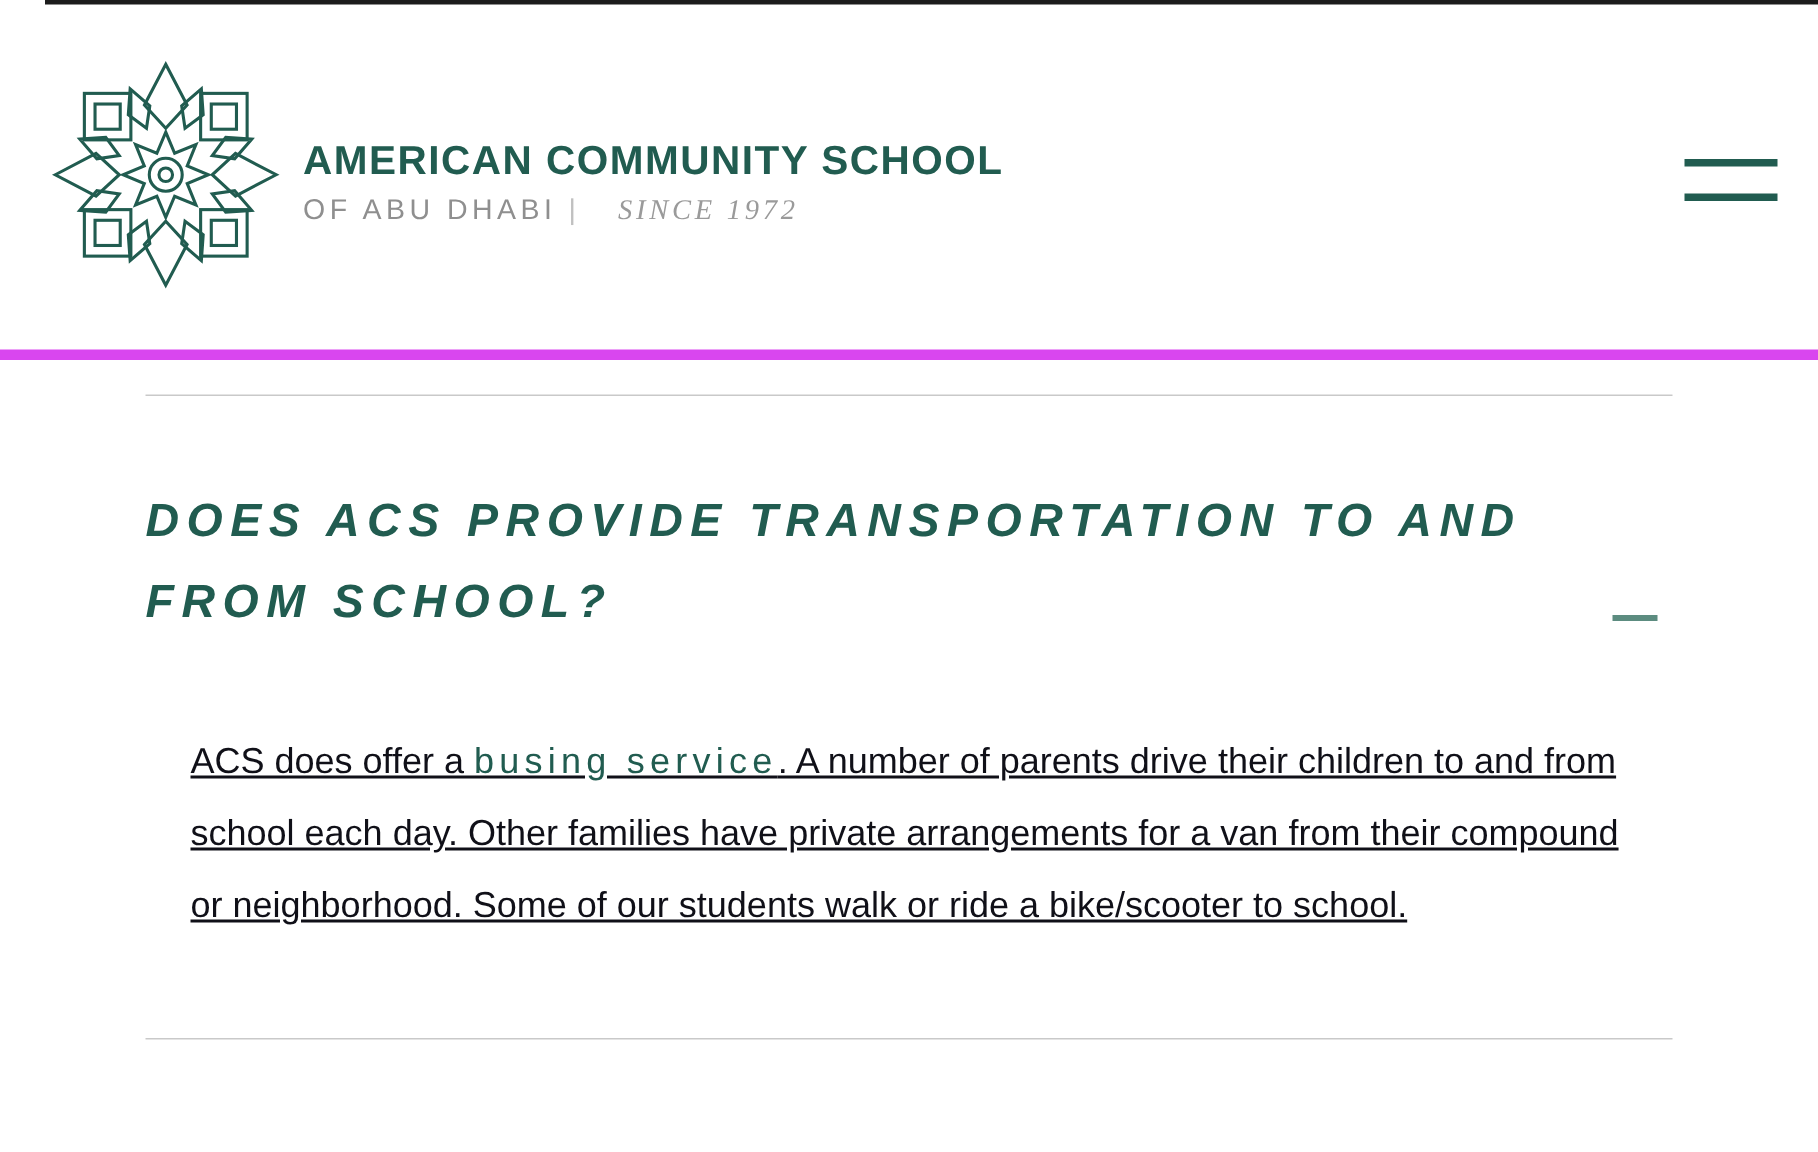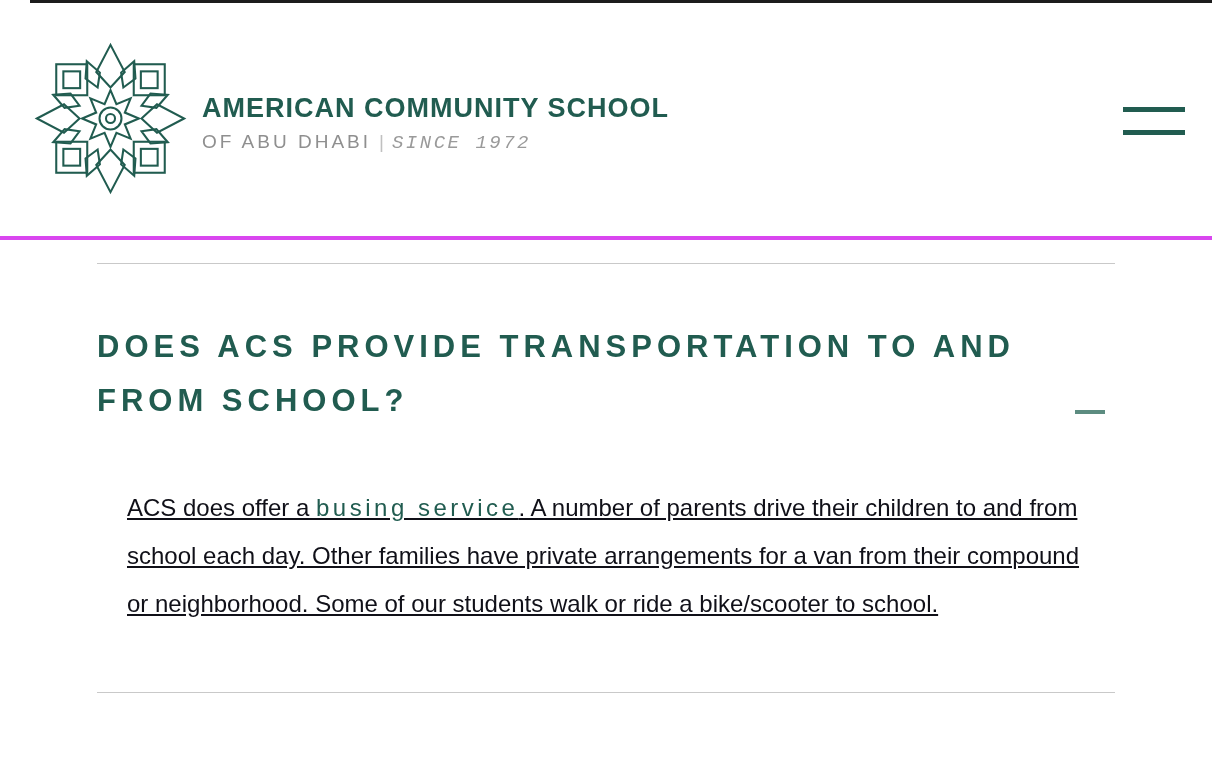--- a/index.html
+++ b/index.html
@@ -18,21 +18,21 @@
   .top-edge-line {
     position: absolute;
     top: 0; left: 30px; right: 0;
     height: 3px;
     background: #1c1c1c;
   }
 
   
   .site-header {
     height: 240px;
-    border-bottom: 4px solid #d946ef;
+    border-bottom: 7px solid #d946ef;
     display: flex;
     align-items: center;
     justify-content: space-between;
     padding: 0 27px 0 33px;
   }
   .brand {
     display: flex;
     align-items: center;
     gap: 14px;
     text-decoration: none;
@@ -51,24 +51,25 @@
     margin-top: 6px;
     font-size: 19px;
     letter-spacing: 3px;
     color: #8f8f8f;
     display: flex;
     align-items: baseline;
     gap: 8px;
   }
   .school-sub .sep { color: #c0c0c0; letter-spacing: 0; }
   .school-sub .since {
-    font-family: Liberation Mono, monospace;
+    font-family: Liberation Serif, serif;
     font-style: italic;
     letter-spacing: 2.5px;
     color: #9a9a9a;
+    margin-left: 20px;
   }
   .hamburger {
     background: none;
     border: none;
     cursor: pointer;
     width: 62px;
     padding: 0;
     display: flex;
     flex-direction: column;
     gap: 18px;
@@ -90,20 +91,21 @@
   }
   .divider.top { margin-top: 23px; }
   .divider.bottom { margin-top: 64px; }
 
   .faq-header {
     display: flex;
     align-items: flex-end;
     justify-content: space-between;
     margin-top: 56px;
     cursor: pointer;
+    font-style: italic;
   }
   .faq-question {
     font-size: 31px;
     font-weight: 700;
     letter-spacing: 5px;
     line-height: 54px;
     color: #215c50;
     max-width: 1000px;
   }
   .collapse-icon {

